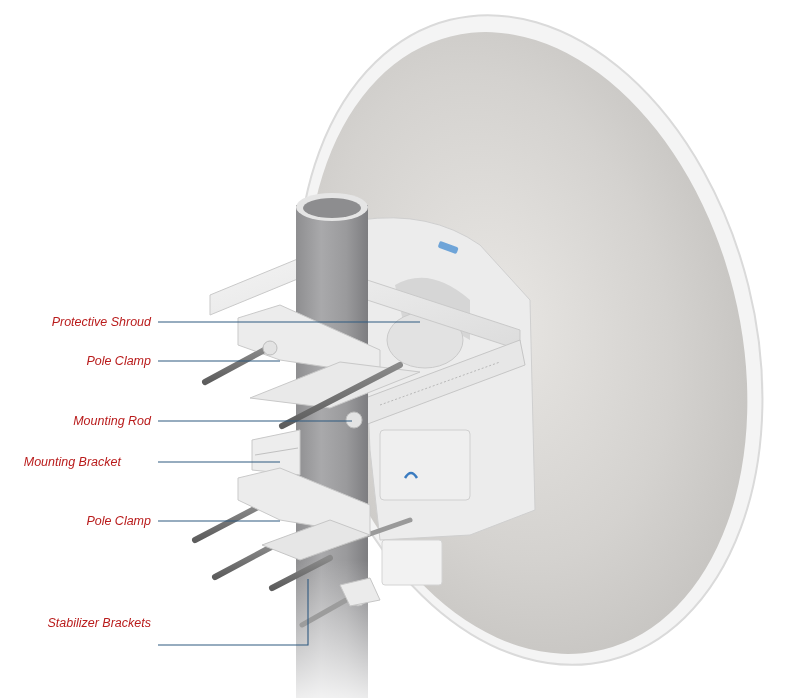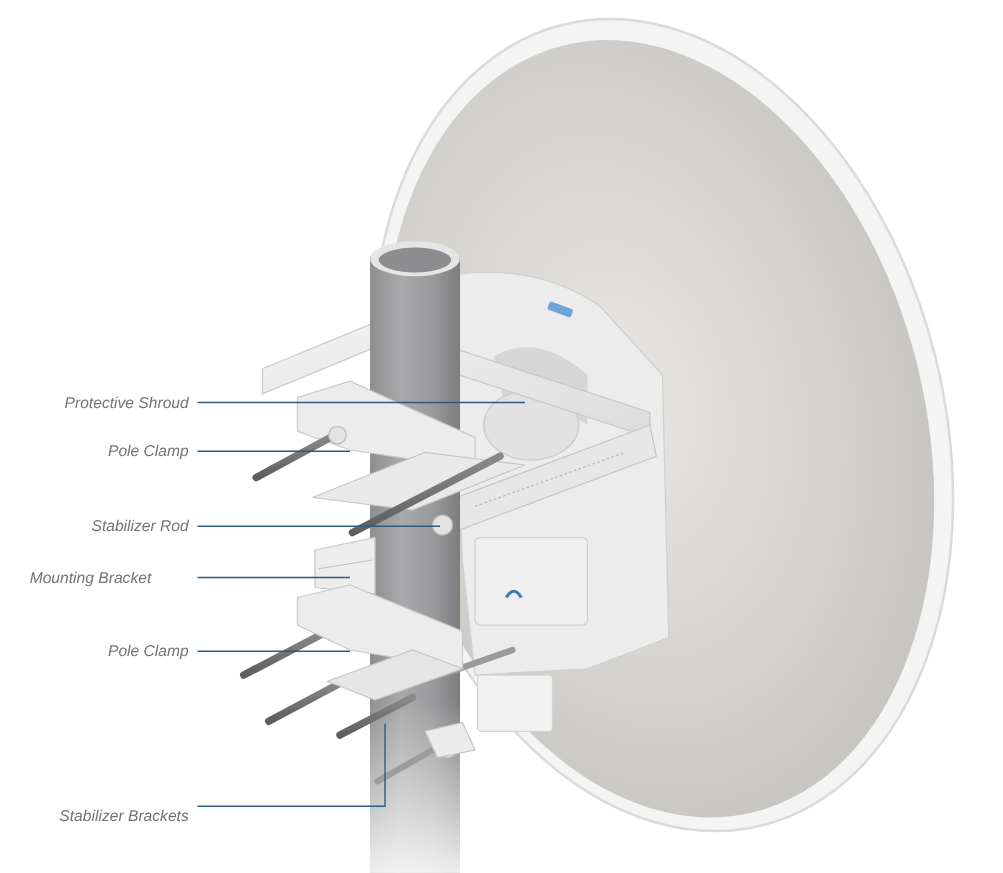--- a/index.html
+++ b/index.html
@@ -4,21 +4,21 @@
   <style>
     html, body { margin: 0; padding: 0; background: #ffffff; }
     body { width: 802px; height: 698px; position: relative; overflow: hidden; }
     .stage { position: absolute; left: 0; top: 0; width: 802px; height: 698px; }
     .stage svg { position: absolute; left: 0; top: 0; }
     .callout-label {
       position: absolute;
       font-family: "Liberation Sans", sans-serif;
       font-style: italic;
       font-size: 12.5px;
-      color: #737373;
+      color: #b91c1c;
       white-space: nowrap;
       text-align: right;
       line-height: 14px;
     }
   </style>
 </head>
 <body>
 
 <div class="stage">
   <svg width="802" height="698" viewBox="0 0 802 698">
@@ -115,17 +115,17 @@
       <line x1="158" y1="361" x2="280" y2="361"></line>
       <line x1="158" y1="421" x2="352" y2="421"></line>
       <line x1="158" y1="462" x2="280" y2="462"></line>
       <line x1="158" y1="521" x2="280" y2="521"></line>
       <polyline points="158,645 308,645 308,579"></polyline>
     </g>
   </svg>
 
   <div class="callout-label" style="right:651px; top:315px;">Protective Shroud</div>
   <div class="callout-label" style="right:651px; top:354px;">Pole Clamp</div>
-  <div class="callout-label" style="right:651px; top:414px;">Stabilizer Rod</div>
+  <div class="callout-label" style="right:651px; top:414px;">Mounting Rod</div>
   <div class="callout-label" style="right:681px; top:455px;">Mounting Bracket</div>
   <div class="callout-label" style="right:651px; top:514px;">Pole Clamp</div>
-  <div class="callout-label" style="right:651px; top:646px;">Stabilizer Brackets</div>
+  <div class="callout-label" style="right:651px; top:616px;">Stabilizer Brackets</div>
 </div>
 
 </body></html>

